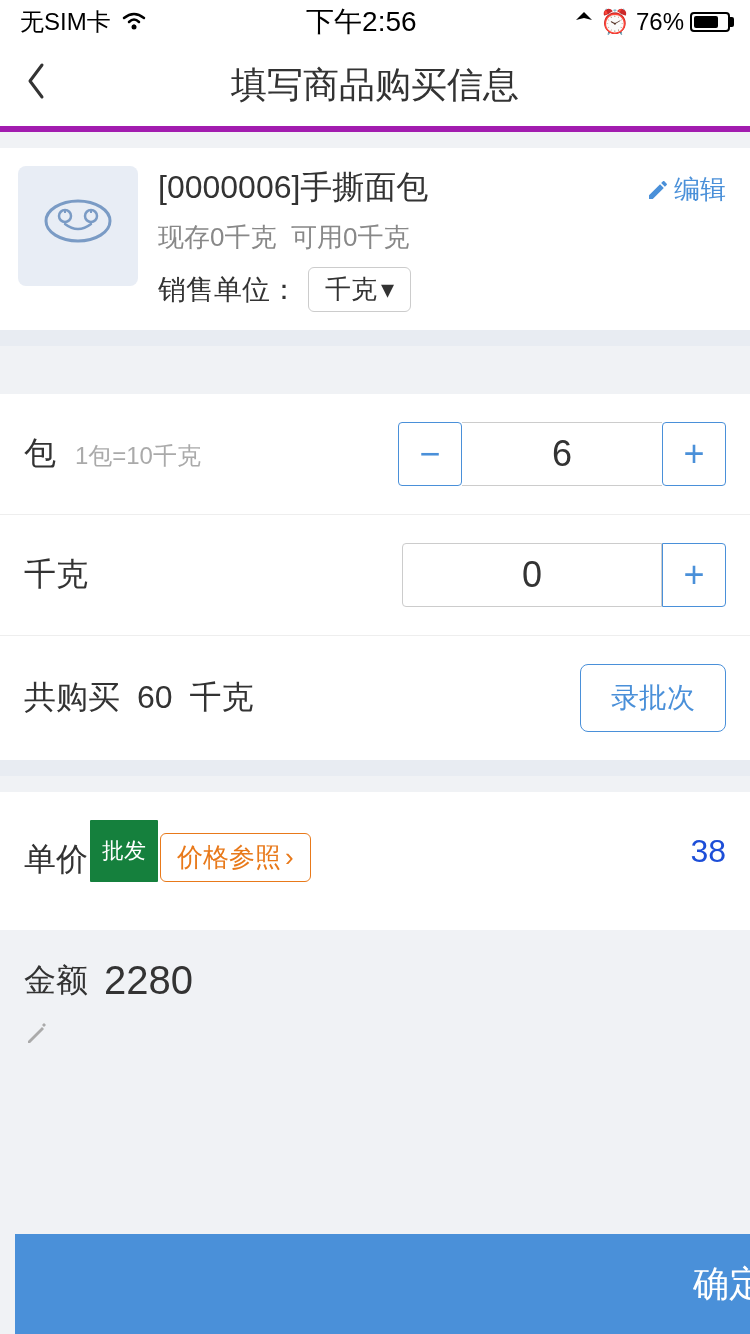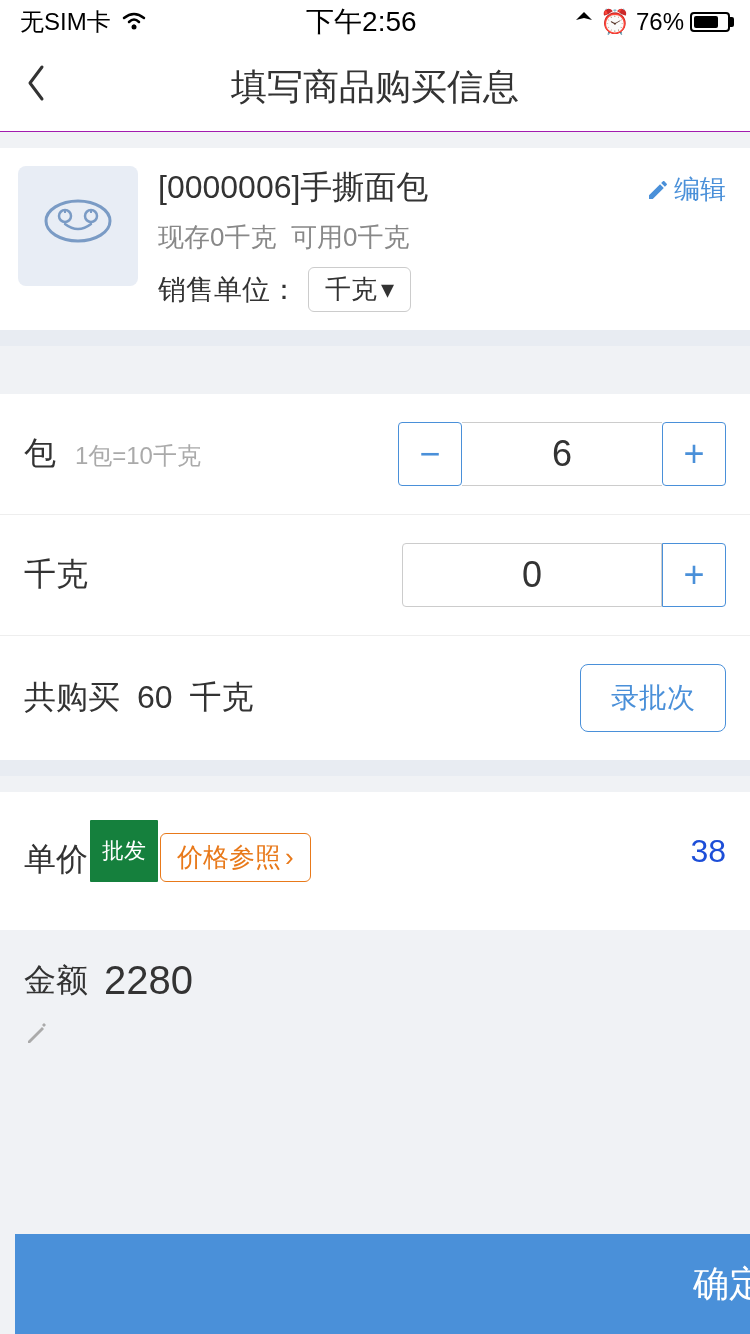--- a/index.html
+++ b/index.html
@@ -57,21 +57,21 @@
 
     
     .nav-bar {
       width: 750px;
       height: 88px;
       background: #fff;
       display: flex;
       align-items: center;
       justify-content: center;
       position: relative;
-      border-bottom: 1px solid #a21caf;
+      border-bottom: 6px solid #a21caf;
     }
     .nav-back {
       position: absolute;
       left: 24px;
       font-size: 36px;
       color: #333;
       cursor: pointer;
     }
     .nav-title {
       font-size: 36px;

